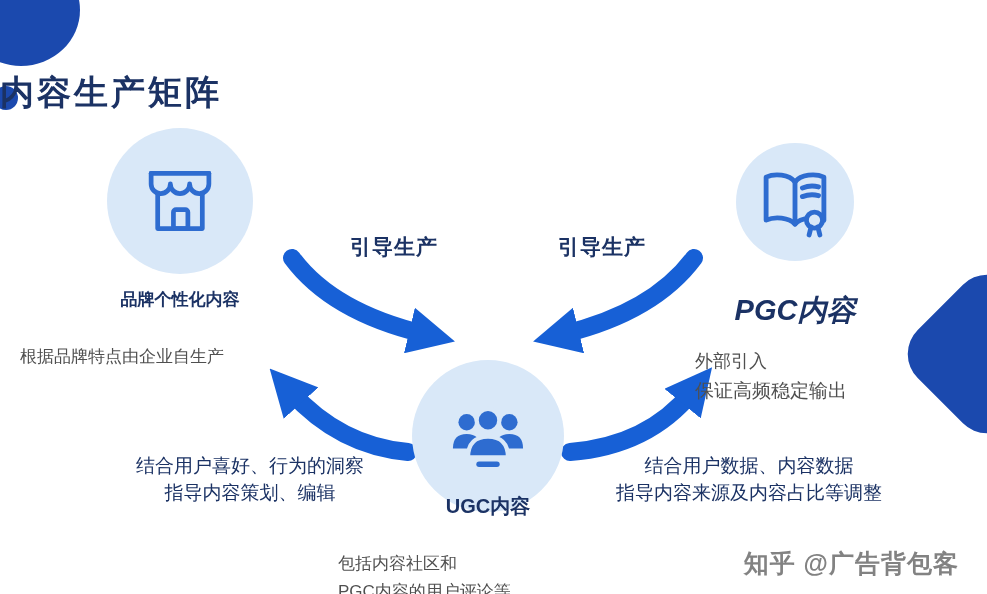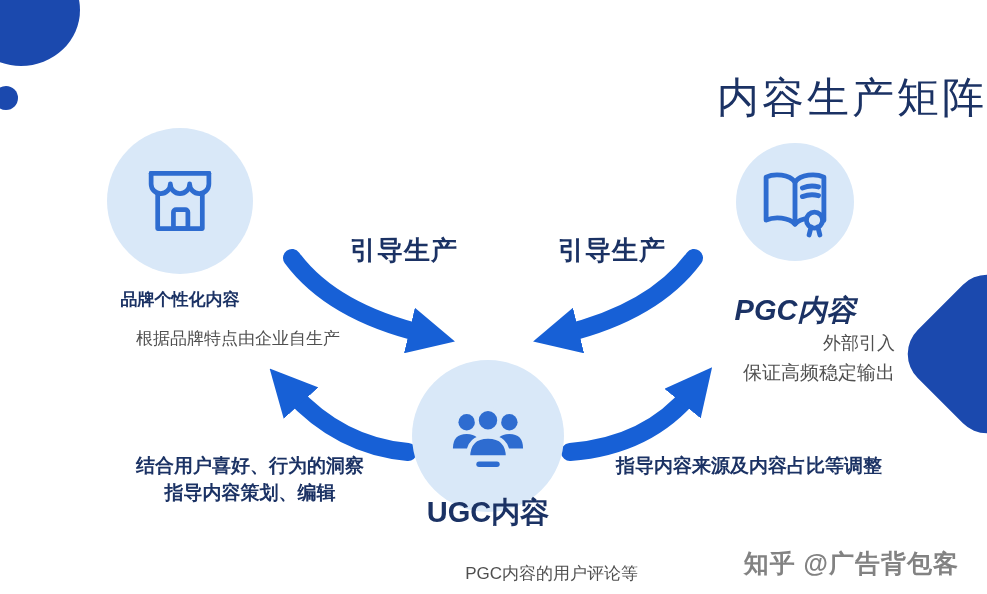--- a/index.html
+++ b/index.html
@@ -14,46 +14,46 @@
   *{margin:0;padding:0;box-sizing:border-box;}
   html,body{background:#ffffff;}
   body{font-family:"Liberation Sans","DejaVu Sans",sans-serif;}
   .canvas{position:relative;width:987px;height:594px;background:#ffffff;overflow:hidden;}
 
   .decor{position:absolute;background:var(--decor);}
   .decor-corner{left:-38px;top:-46px;width:118px;height:112px;border-radius:50%;}
   .decor-dot{left:-6px;top:86px;width:24px;height:24px;border-radius:50%;}
   .decor-right{right:-66px;top:288px;width:132px;height:132px;border-radius:34px;transform:rotate(45deg);}
 
-  .title{position:absolute;left:0;right:0;top:70px;text-align:right;
-         font-size:42px;font-weight:normal;color:var(--navy);letter-spacing:3px;}
+  .title{position:absolute;left:0;right:0;top:70px;text-align:left;
+         font-size:34px;font-weight:bold;color:var(--navy);letter-spacing:3px;}
 
   .node-circle{position:absolute;border-radius:50%;background:var(--circle);
                display:flex;align-items:center;justify-content:center;}
   .circle-brand{left:107px;top:128px;width:146px;height:146px;}
   .circle-pgc{left:736px;top:143px;width:118px;height:118px;}
   .circle-ugc{left:412px;top:360px;width:152px;height:152px;}
 
   .node-title{position:absolute;font-weight:bold;color:var(--navy);text-align:center;}
-  .node-sub{position:absolute;color:var(--subtitle);text-align:right;font-size:17px;}
+  .node-sub{position:absolute;color:var(--subtitle);text-align:left;font-size:17px;margin-top:18px;}
 
   .t-brand{left:20px;width:320px;top:288px;font-size:17px;}
   .s-brand{left:20px;width:320px;top:327px;}
   .t-pgc{left:695px;width:200px;top:291px;font-size:29px;font-style:italic;}
   .s-pgc1{left:695px;width:200px;top:331px;font-size:18px;}
   .s-pgc2{left:695px;width:200px;top:360px;font-size:19px;}
-  .t-ugc{left:388px;width:200px;top:493px;font-size:29px;}
+  .t-ugc{left:388px;width:200px;top:493px;font-size:20px;}
   .s-ugc1{left:338px;width:300px;top:534px;}
   .s-ugc2{left:338px;width:300px;top:562px;}
 
-  .arrow-label{position:absolute;font-weight:bold;color:var(--navy);font-size:26px;letter-spacing:1px;}
+  .arrow-label{position:absolute;font-weight:bold;color:var(--navy);font-size:21px;letter-spacing:1px;}
   .lbl-left{left:350px;top:233px;}
   .lbl-right{left:558px;top:233px;}
 
-  .annotation{position:absolute;font-weight:bold;color:var(--navy);
+  .annotation{position:absolute;font-weight:normal;color:var(--navy);
               font-size:19px;line-height:27px;text-align:center;}
   .ann-left{left:92px;top:452px;width:316px;}
   .ann-right{left:588px;top:452px;width:322px;}
 
   .arrows{position:absolute;left:0;top:0;}
   .arrow{fill:none;stroke:var(--accent);stroke-width:18;stroke-linecap:round;marker-end:url(#ah);}
   #ah path{fill:var(--accent);}
 
   .icon-stroke{fill:none;stroke:var(--icon);stroke-width:3.6;stroke-linecap:round;stroke-linejoin:round;}
   .icon-fill .solid{fill:var(--icon);}
@@ -116,28 +116,30 @@
       <circle class="solid" cx="16.5" cy="22" r="6"></circle>
       <path class="solid" d="M6.5 41 Q6.5 30.5 16.5 30.5 Q26.5 30.5 26.5 41 Z"></path>
       <circle class="solid" cx="47.5" cy="22" r="6"></circle>
       <path class="solid" d="M37.5 41 Q37.5 30.5 47.5 30.5 Q57.5 30.5 57.5 41 Z"></path>
       <circle class="front" cx="32" cy="20.5" r="8.2"></circle>
       <path class="front" d="M17.5 47.5 Q17.5 32.5 32 32.5 Q46.5 32.5 46.5 47.5 Z"></path>
       <rect class="solid" x="23.5" y="50.5" width="17" height="4" rx="2"></rect>
     </svg>
   </div>
   <div class="node-title t-ugc">UGC内容</div>
+  <div class="node-sub s-ugc1">包括内容社区和</div>
   <div class="node-sub s-ugc2">PGC内容的用户评论等</div>
 
   <div class="arrow-label lbl-left">引导生产</div>
   <div class="arrow-label lbl-right">引导生产</div>
 
   <div class="annotation ann-left">
     <div>结合用户喜好、行为的洞察</div>
     <div>指导内容策划、编辑</div>
   </div>
   <div class="annotation ann-right">
+    <div>结合用户数据、内容数据</div>
     <div>指导内容来源及内容占比等调整</div>
   </div>
 
   <div class="watermark">知乎 @广告背包客</div>
 
 </div>
 
 </body></html>

